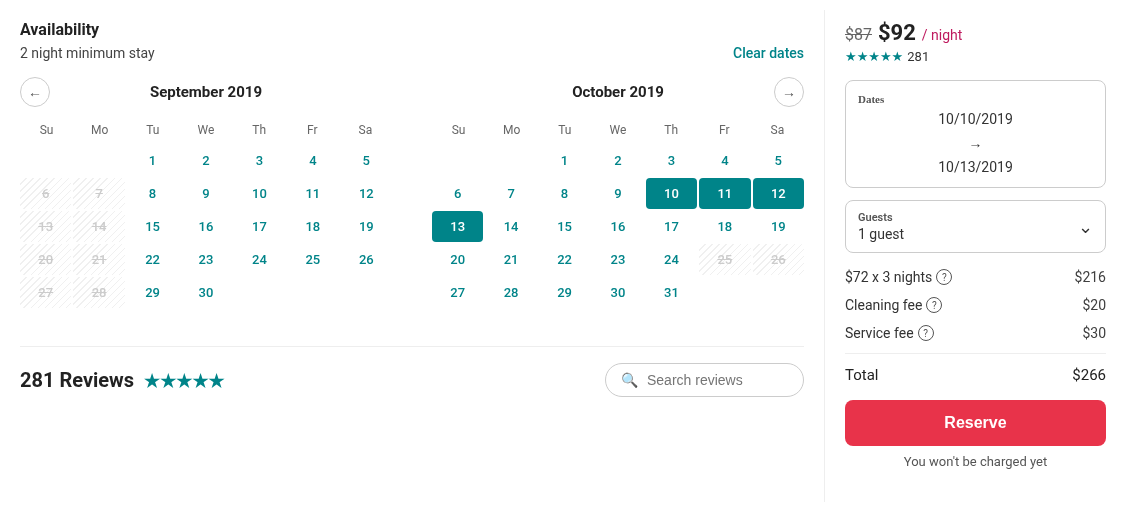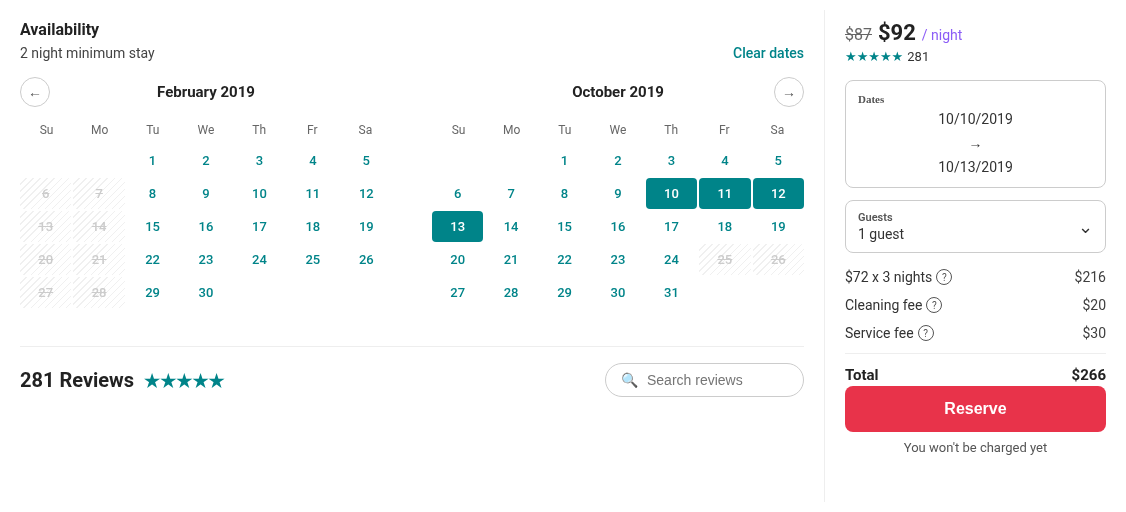--- a/index.html
+++ b/index.html
@@ -34,42 +34,42 @@
     .reviews-title { font-size: 20px; font-weight: 700; display: flex; align-items: center; gap: 10px; }
     .stars { color: #008489; font-size: 18px; }
     .search-reviews { display: flex; align-items: center; border: 1px solid #ccc; border-radius: 24px; padding: 8px 16px; gap: 8px; cursor: pointer; }
     .search-reviews input { border: none; outline: none; font-size: 14px; color: #555; width: 140px; }
     .search-icon-svg { color: #555; font-size: 14px; }
 
     
     .price-row { display: flex; align-items: baseline; gap: 6px; margin-bottom: 4px; }
     .original-price { text-decoration: line-through; color: #666; font-size: 16px; }
     .current-price { font-size: 22px; font-weight: 700; }
-    .per-night { font-size: 14px; color: #8b5cf6; }
+    .per-night { font-size: 14px; color: #be185d; }
     .rating-row { display: flex; align-items: center; gap: 4px; margin-bottom: 16px; }
     .rating-stars { color: #008489; font-size: 13px; }
     .rating-count { font-size: 13px; color: #333; }
 
     .dates-section { border: 1px solid #ccc; border-radius: 8px; padding: 12px; margin-bottom: 12px; }
     .dates-label { font-size: 11px; font-weight: 600; color: #555; margin-bottom: 6px; font-family: Liberation Serif, serif; }
     .dates-row { display: flex; align-items: center; gap: 8px; font-size: 14px; flex-direction: column; }
     .dates-row span { color: #333; }
     .arrow { color: #555; }
 
     .guests-section { border: 1px solid #ccc; border-radius: 8px; padding: 10px 12px; margin-bottom: 16px; display: flex; align-items: center; justify-content: space-between; cursor: pointer; }
     .guests-label { font-size: 11px; font-weight: 600; color: #555; margin-bottom: 2px; }
     .guests-value { font-size: 14px; color: #333; }
     .chevron { font-size: 18px; color: #333; }
 
     .fee-row { display: flex; justify-content: space-between; align-items: center; margin-bottom: 12px; }
     .fee-label { font-size: 14px; color: #333; display: flex; align-items: center; gap: 4px; }
     .fee-amount { font-size: 14px; color: #404040; }
     .info-icon { display: inline-flex; align-items: center; justify-content: center; width: 16px; height: 16px; border: 1px solid #555; border-radius: 50%; font-size: 10px; color: #555; cursor: pointer; }
 
-    .total-row { display: flex; justify-content: space-between; align-items: flex-end; font-weight: 700; font-size: 15px; padding-top: 12px; border-top: 1px solid #eee; margin-bottom: 2px; }
+    .total-row { display: flex; justify-content: space-between; align-items: flex-end; font-weight: 400; font-size: 15px; padding-top: 12px; border-top: 1px solid #eee; margin-bottom: 16px; }
 
     .reserve-btn { width: 100%; background: #e8334a; color: #fff; border: none; border-radius: 8px; padding: 14px; font-size: 16px; font-weight: 600; cursor: pointer; margin-bottom: 8px; }
     .no-charge { text-align: center; font-size: 13px; color: #555; }
   </style>
 </head>
 <body>
 
 <div class="container">
 
   <div class="left-panel">
@@ -77,21 +77,21 @@
     <div class="min-stay">
       <span>2 night minimum stay</span>
       <a class="clear-dates">Clear dates</a>
     </div>
 
     <div class="calendars">
 
       <div class="calendar">
         <div class="cal-header">
           <button class="cal-nav">←</button>
-          <div class="cal-title">February 2019</div>
+          <div class="cal-title">September 2019</div>
           <button class="cal-nav hidden">→</button>
         </div>
         <div class="cal-grid">
           <div class="day-header" id="sep-headers">
               <span>Su</span>
               <span>Mo</span>
               <span>Tu</span>
               <span>We</span>
               <span>Th</span>
               <span>Fr</span>

